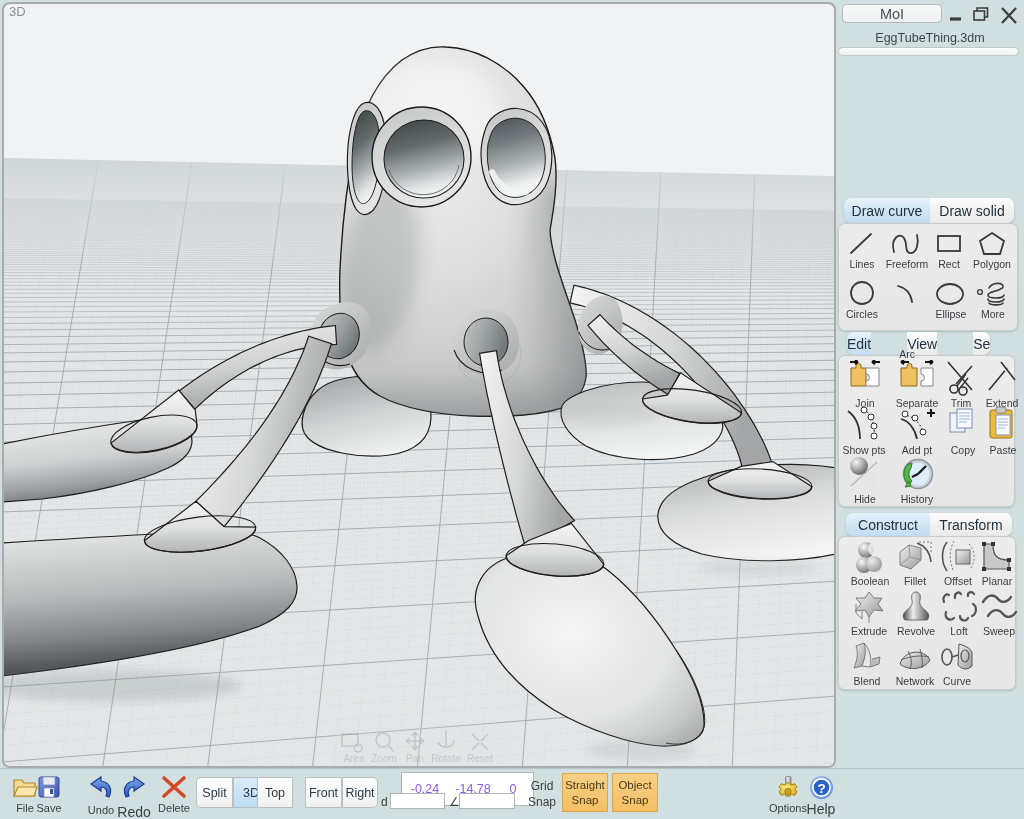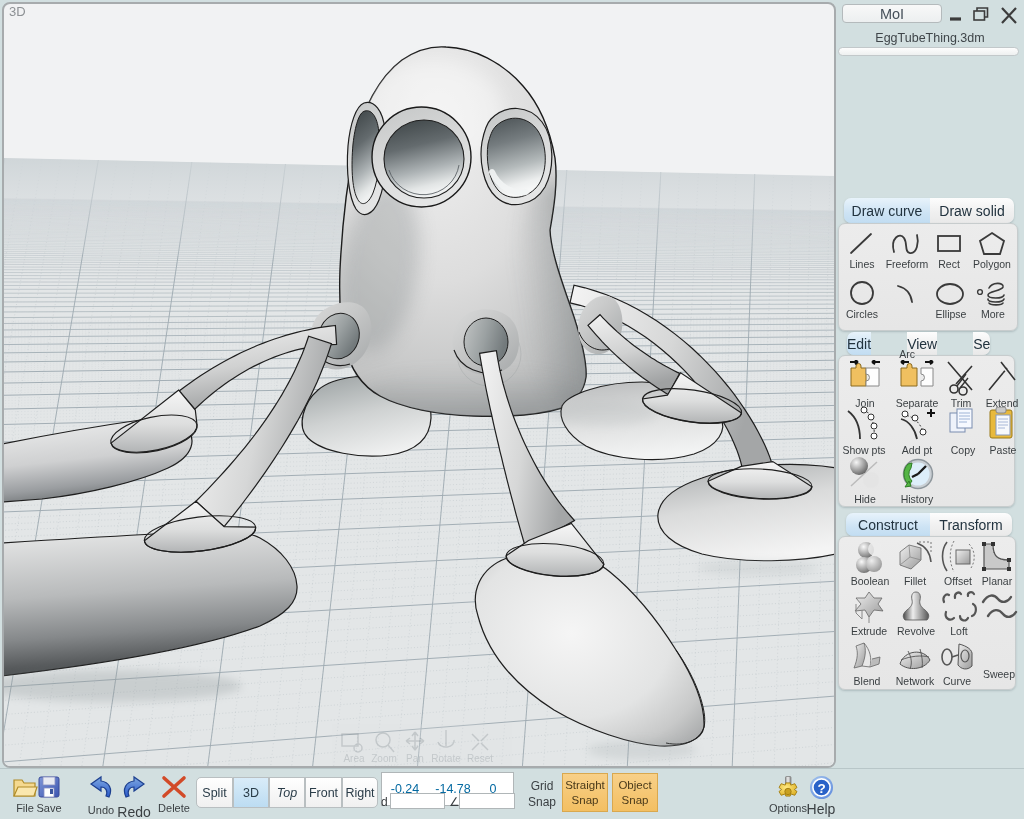--- a/index.html
+++ b/index.html
@@ -969,21 +969,21 @@
         <path d="M 4,12 C 2,7 6,3 9,5"></path>
         <path d="M 15,8 C 14,3 19,1 21,4"></path>
         <path d="M 28,6 C 27,2 32,1 34,4"></path>
         <path d="M 6,22 C 4,28 10,32 14,28"></path>
         <path d="M 20,26 C 20,31 26,32 28,28"></path>
         <path d="M 33,14 C 37,16 37,24 32,26"></path>
       </g>
     </svg>
     <span>Loft</span>
   </div>
-<div class="ic" style="left:980px;top:590px;width:38px;gap:43px;">
+<div class="ic" style="left:980px;top:590px;width:38px;">
     <svg width="38" height="34">
       <g fill="none" stroke="#555" stroke-width="2.4" stroke-linecap="round">
         <path d="M 3,12 C 8,4 14,4 18,9 C 22,14 28,12 31,7"></path>
         <path d="M 8,26 C 13,18 19,19 23,24 C 27,29 33,27 36,22"></path>
       </g>
     </svg>
     <span>Sweep</span>
   </div>
 <div class="ic" style="left:850px;top:640px;width:34px;">
     <svg width="36" height="34">
@@ -1076,24 +1076,24 @@
     <span style="font-size:14px;color:#3a3f42;margin-top:3px">Redo</span>
   </div>
 <div class="ic" style="left:157px;top:775px;width:34px;">
     <svg width="26" height="24">
       <path d="M 3,3 L 23,21 M 23,3 L 3,21" stroke="#d24a28" stroke-width="3.6" stroke-linecap="round"></path>
     </svg>
     <span style="font-size:11px;color:#3a3f42;margin-top:3px">Delete</span>
   </div>
 <div class="bb vbtn" style="left:196px;top:777px;width:37px;height:31px;border-radius:5px 0 0 5px;">Split</div>
 <div class="bb vbtn" style="left:233px;top:777px;width:36px;height:31px;background:linear-gradient(#d9ecf9,#bcdcf2);">3D</div>
-<div class="bb vbtn" style="left:269px;top:777px;width:36px;height:31px;font-style:italic;">Top</div>
+<div class="bb vbtn" style="left:257px;top:777px;width:36px;height:31px;">Top</div>
 <div class="bb vbtn" style="left:305px;top:777px;width:37px;height:31px;">Front</div>
 <div class="bb vbtn" style="left:342px;top:777px;width:36px;height:31px;border-radius:0 5px 5px 0;">Right</div>
-<div class="inp" style="left:381px;top:772px;width:133px;height:34px;font-size:12.5px;color:#0369a1;display:flex;align-items:center;">
+<div class="inp" style="left:401px;top:772px;width:133px;height:34px;font-size:12.5px;color:#8b5cf6;display:flex;align-items:center;">
     <span style="width:46px;text-align:center">-0.24</span>
     <span style="width:50px;text-align:center">-14.78</span>
     <span style="width:30px;text-align:center">0</span>
   </div>
 <div class="bb" style="left:381px;top:795px;font-size:12px;">d</div>
 <div class="inp" style="left:390px;top:793px;width:55px;height:16px;"></div>
 <div class="bb" style="left:449px;top:795px;font-size:12px;">∠</div>
 <div class="inp" style="left:459px;top:793px;width:56px;height:16px;"></div>
 <div class="bb" style="left:524px;top:779px;width:36px;text-align:center;font-size:12px;line-height:1.3;">Grid<br>Snap</div>
 <div class="snapbtn" style="left:562px;top:773px;width:46px;height:39px;">Straight<br>Snap</div>

